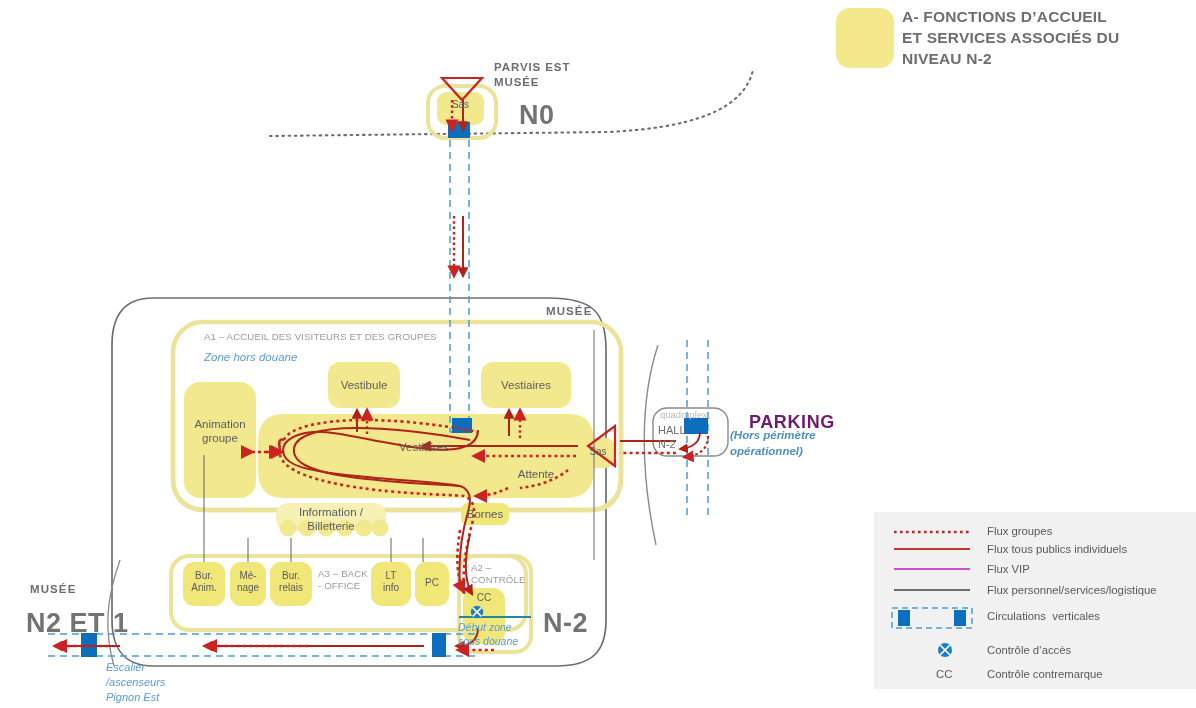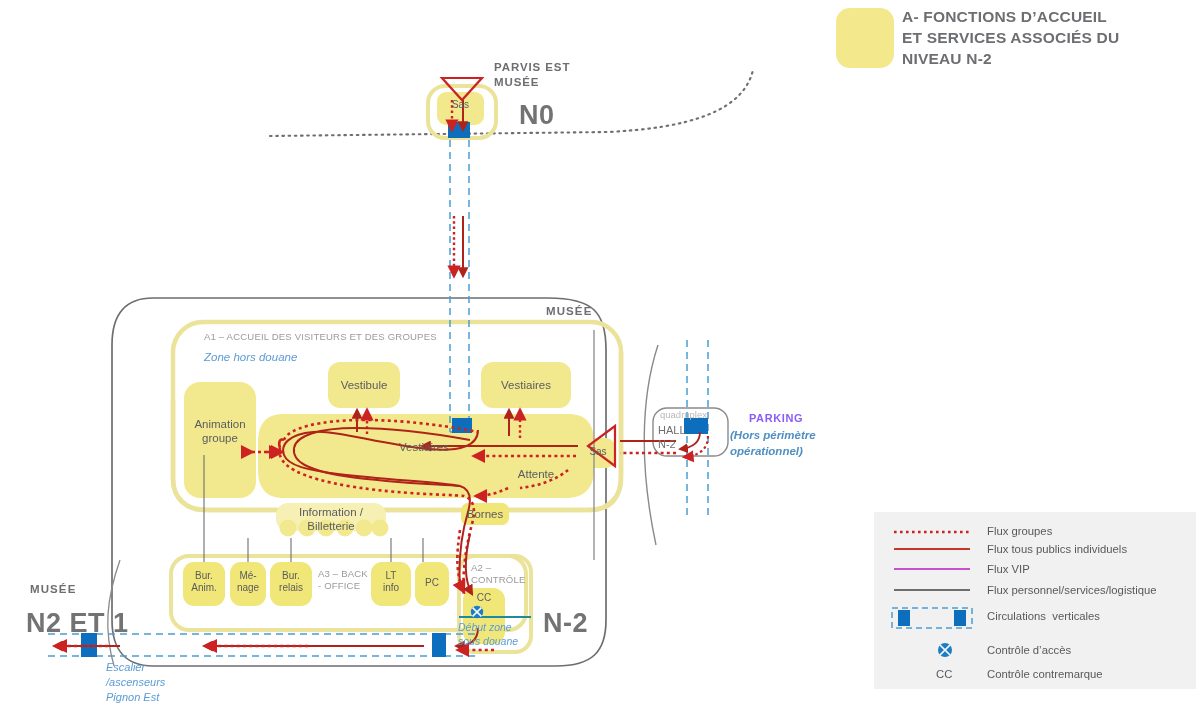--- a/index.html
+++ b/index.html
@@ -18,21 +18,21 @@
 
   
   .lvl{font-size:27px;font-weight:bold;color:#737373;letter-spacing:.5px;}
   .musee-cap{font-size:11.5px;font-weight:bold;color:#6d6e71;letter-spacing:1.1px;}
   .parvis{font-size:11.5px;font-weight:bold;color:#6d6e71;letter-spacing:.9px;
      line-height:1.35;}
 
   
   .ital{font-style:italic;color:#5b9bd5;font-size:11px;line-height:1.35;}
   .ital-b{font-style:italic;color:#4f8fc4;font-size:11.5px;font-weight:bold;line-height:1.35;}
-  .parking-t{font-size:11px;font-weight:bold;color:#8b5cf6;letter-spacing:.6px;padding-left:8px;}
+  .parking-t{font-size:18px;font-weight:bold;color:#701a75;letter-spacing:.6px;padding-left:8px;}
 
   
   .room{font-size:11.5px;color:#5b5c5e;text-align:center;line-height:1.22;}
   .room-sm{font-size:10px;color:#5b5c5e;text-align:center;line-height:1.2;}
   .zone-cap{font-size:9.6px;color:#9b9b9b;letter-spacing:.15px;line-height:1.3;}
   .hall-lab{font-size:11px;color:#6d6e71;line-height:1.25;}
   .quad{font-size:9.5px;color:#b9b9b9;}
 
   
   .legend-bg{position:absolute;left:866px;top:512px;width:322px;height:177px;

